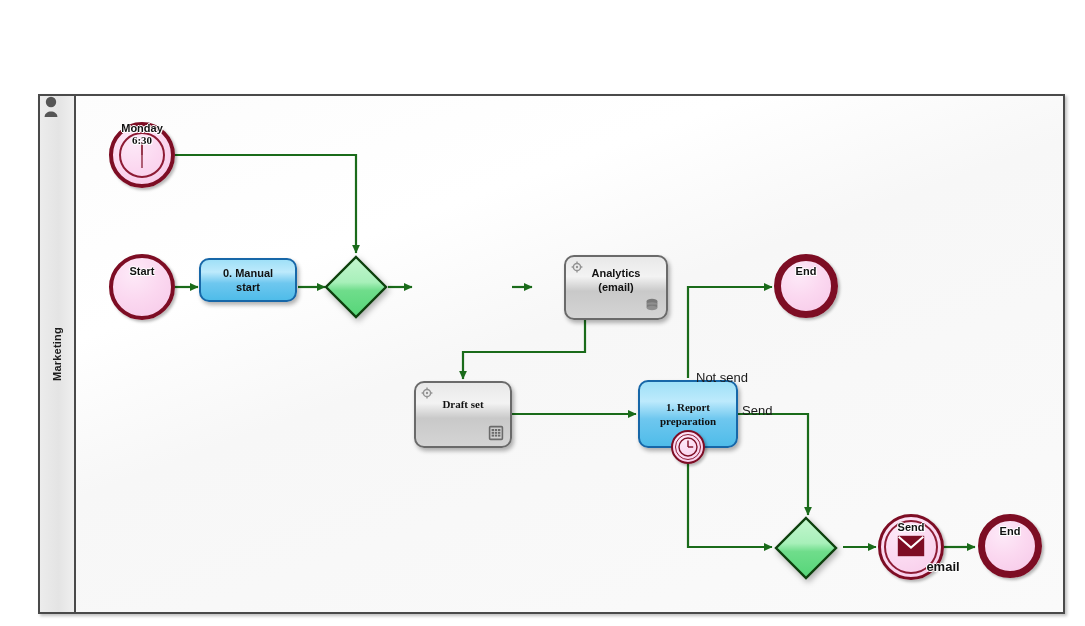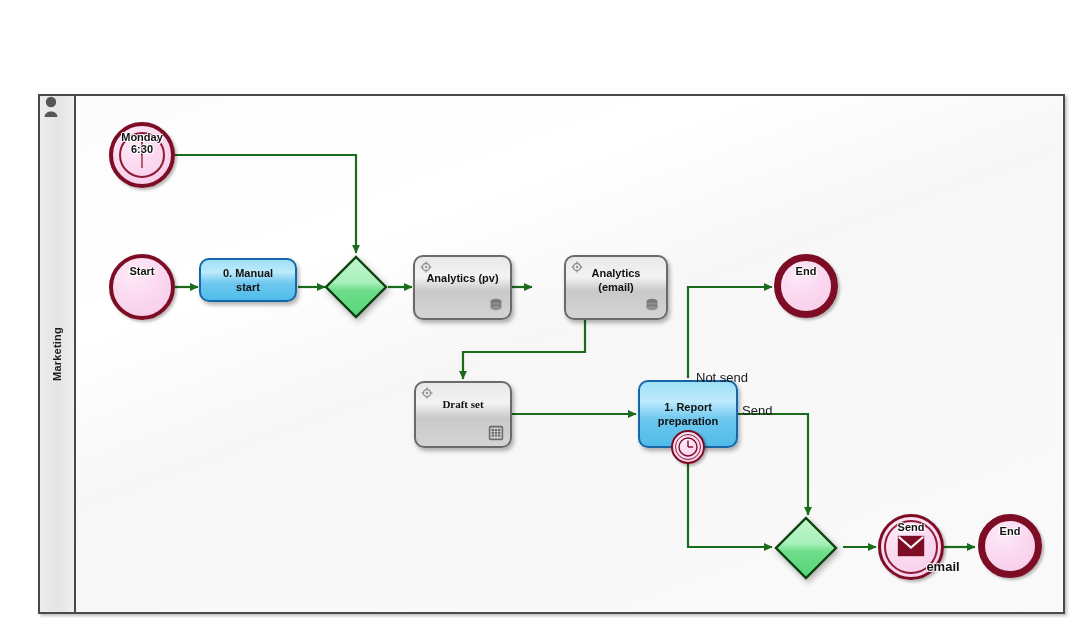--- a/index.html
+++ b/index.html
@@ -209,23 +209,23 @@
     </g>
   </svg>
 
   <div class="ev ev-start" style="left:109px; top:122px; width:66px; height:66px;">
     <div class="ev-inner-ring" style="left:6px; top:6px; width:46px; height:46px;"></div>
     <svg style="position:absolute; left:6px; top:6px; width:46px; height:46px;" viewBox="0 0 46 46">
       <line x1="23" y1="23" x2="23" y2="10" stroke="#7d0d24" stroke-width="1.6"></line>
       <line x1="23" y1="23" x2="23" y2="36" stroke="#7d0d24" stroke-width="1.2"></line>
     </svg>
   </div>
-  <div style="position:absolute; left:109px; top:131px; width:66px; text-align:center;">
+  <div style="position:absolute; left:109px; top:122px; width:66px; text-align:center;">
     <div class="ev-label" style="position:relative; left:auto; transform:none;">Monday</div>
-    <div class="ev-label" style="position:relative; left:auto; transform:none;">6:30</div>
+    <div class="ev-label" style="position:relative; left:auto; transform:none;font-family:Liberation Serif, serif;">6:30</div>
   </div>
 
   <div class="ev ev-start" style="left:109px; top:254px; width:66px; height:66px;">
   </div>
   <div class="ev-label" style="left:142px; top:265px;">Start</div>
 
   <div class="task task-blue node" style="left:199px; top:258px; width:98px; height:44px;">
     <div class="task-label">
       <span>0. Manual</span><br>
       <span>start</span>
@@ -237,40 +237,20 @@
       <linearGradient id="gwg" x1="0" y1="0" x2="0" y2="1">
         <stop offset="0%" stop-color="#c4f6cf"></stop>
         <stop offset="42%" stop-color="#a8f0ba"></stop>
         <stop offset="56%" stop-color="#6fdd8b"></stop>
         <stop offset="100%" stop-color="#55d578"></stop>
       </linearGradient>
     </defs>
     <polygon points="32,2 62,32 32,62 2,32" fill="url(#gwg)" stroke="#0d400d" stroke-width="2.4"></polygon>
   </svg>
 
-  <div class="task task-grey node" style="left:413px; top:255px; width:99px; height:65px;">
-    <svg class="marker-gear" viewBox="0 0 12 12">
-      <circle cx="6" cy="6" r="3.6" fill="none" stroke="#4a4a4a" stroke-width="1.5"></circle>
-      <circle cx="6" cy="6" r="1.2" fill="#4a4a4a"></circle>
-      <g stroke="#4a4a4a" stroke-width="1.4">
-        <line x1="6" y1="0.6" x2="6" y2="2.2"></line>
-          <line x1="6" y1="9.8" x2="6" y2="11.4"></line>
-        <line x1="0.6" y1="6" x2="2.2" y2="6"></line>
-          <line x1="9.8" y1="6" x2="11.4" y2="6"></line>
-      </g>
-    </svg>
-    <div class="task-label up">Analytics (pv)</div>
-    <svg class="marker-br" viewBox="0 0 16 16">
-      <ellipse cx="8" cy="4" rx="5.4" ry="2.2" fill="#5e5e5e"></ellipse>
-      <rect x="2.6" y="4" width="10.8" height="3.2" fill="#5e5e5e"></rect>
-      <ellipse cx="8" cy="7.4" rx="5.4" ry="2.2" fill="#7a7a7a"></ellipse>
-      <rect x="2.6" y="7.6" width="10.8" height="3.2" fill="#5e5e5e"></rect>
-      <ellipse cx="8" cy="11" rx="5.4" ry="2.2" fill="#7a7a7a"></ellipse>
-    </svg>
-  </div>
 
   <div class="task task-grey node" style="left:564px; top:255px; width:104px; height:65px;">
     <svg class="marker-gear" viewBox="0 0 12 12">
       <circle cx="6" cy="6" r="3.6" fill="none" stroke="#4a4a4a" stroke-width="1.5"></circle>
       <circle cx="6" cy="6" r="1.2" fill="#4a4a4a"></circle>
       <g stroke="#4a4a4a" stroke-width="1.4">
         <line x1="6" y1="0.6" x2="6" y2="2.2"></line>
           <line x1="6" y1="9.8" x2="6" y2="11.4"></line>
         <line x1="0.6" y1="6" x2="2.2" y2="6"></line>
           <line x1="9.8" y1="6" x2="11.4" y2="6"></line>
@@ -310,21 +290,21 @@
         <rect x="3.6" y="6.8" width="2.4" height="2.0"></rect>
           <rect x="6.8" y="6.8" width="2.4" height="2.0"></rect>
           <rect x="10.0" y="6.8" width="2.4" height="2.0"></rect>
         <rect x="3.6" y="9.6" width="2.4" height="2.0"></rect>
           <rect x="6.8" y="9.6" width="2.4" height="2.0"></rect>
           <rect x="10.0" y="9.6" width="2.4" height="2.0"></rect>
       </g>
     </svg>
   </div>
 
-  <div class="task task-blue node" style="left:638px; top:380px; width:100px; height:68px;">
+  <div class="task task-blue node" style="left:638px; top:380px; width:100px; height:68px;font-family:Liberation Serif, serif;">
     <div class="task-label">
       <span>1. Report</span><br>
       <span>preparation</span>
     </div>
   </div>
 
   <div class="ev ev-start" style="left:671px; top:430px; width:34px; height:34px; border-width:2px;">
     <div class="ev-inner-ring" style="left:2px; top:2px; width:26px; height:26px; border-width:1.5px;"></div>
     <svg style="position:absolute; left:2px; top:2px; width:26px; height:26px;" viewBox="0 0 26 26">
       <circle cx="13" cy="13" r="9" fill="none" stroke="#7d0d24" stroke-width="1.4"></circle>

